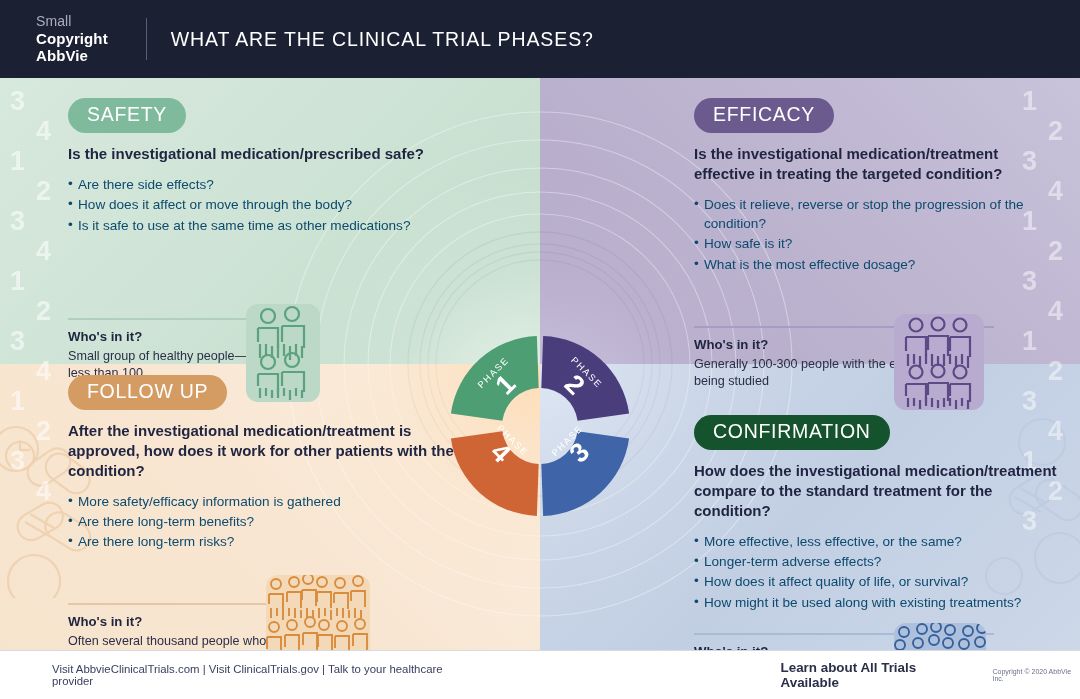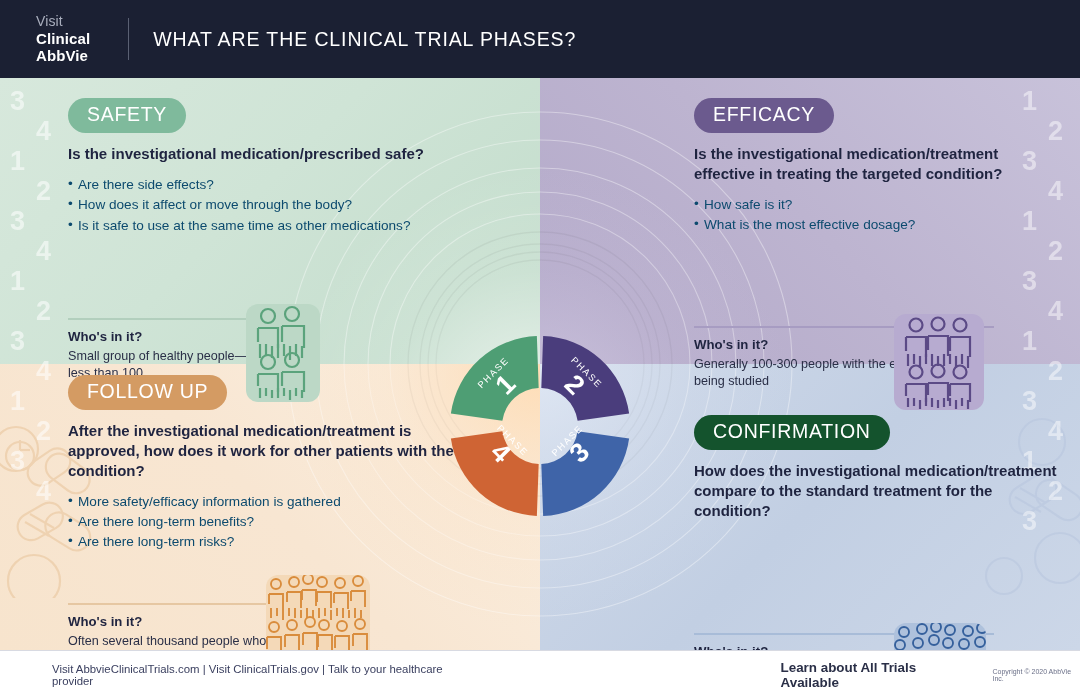--- a/index.html
+++ b/index.html
@@ -130,22 +130,22 @@
   #footer-links { font-size: 11.4px; color: #3b4060; margin-left: 52px; }
   #footer-copy  { font-size: 7px; color: #6b7088; margin-left: 24px; }
 </style>
 </head>
 <body>
 
 <div id="page">
 
   <div id="header">
     <div class="logo">
-      <div class="logo-abbvie">Visit</div>
-      <div class="logo-clinical">Clinical</div>
+      <div class="logo-abbvie">Small</div>
+      <div class="logo-clinical">Copyright</div>
       <div class="logo-trials">AbbVie</div>
     </div>
     <div class="hdr-divider"></div>
     <div id="hdr-title">WHAT ARE THE CLINICAL TRIAL PHASES?</div>
   </div>
 
   <div id="grid">
     <div class="quad" id="quad-safety"></div>
     <div class="quad" id="quad-efficacy"></div>
     <div class="quad" id="quad-followup"></div>
@@ -321,20 +321,21 @@
           <path d="M36 68 h22 v20 M36 68 v14"></path>
           <path d="M14 84 v10 M20 84 v8 M26 86 v8 M32 84 v10 M38 84 v8 M44 86 v10 M50 84 v8 M56 86 v8"></path>
         </g>
       </svg>
     </div>
 
     <div class="qc" id="c-efficacy">
       <div class="badge b-efficacy">EFFICACY</div>
       <div class="q-head">Is the investigational medication/treatment effective in treating the targeted condition?</div>
       <ul class="bullets" id="bul-efficacy">
+          <li>Does it relieve, reverse or stop the progression of the condition?</li>
           <li>How safe is it?</li>
           <li>What is the most effective dosage?</li>
         </ul>
     </div>
     <div class="who" id="who-efficacy">
       <div class="who-rule" style="background:#a79cc2;"></div>
       <div class="who-title">Who's in it?</div>
       <div class="who-text">Generally 100-300 people with the exact condition being studied</div>
       <svg class="who-art" style="left:200px; top:-12px; width:90px; height:96px; background:#b7abd0;" viewBox="0 0 90 96">
         <g stroke="#5b4a86" stroke-width="2.2" fill="none">
@@ -397,20 +398,26 @@
           <path d="M69 61 h14 v18 M69 61 v12"></path>
             <path d="M87 59 h14 v18 M87 59 v12"></path>
           <path d="M3 78 v12 M9 78 v10 M15 80 v12 M21 78 v10 M27 78 v12 M33 80 v10 M39 78 v12 M45 80 v10 M51 78 v12 M57 78 v10 M63 80 v12 M69 78 v10 M75 78 v12 M81 80 v10 M87 78 v12 M93 80 v10"></path>
         </g>
       </svg>
     </div>
 
     <div class="qc" id="c-confirmation">
       <div class="badge b-confirmation">CONFIRMATION</div>
       <div class="q-head">How does the investigational medication/treatment compare to the standard treatment for the condition?</div>
+      <ul class="bullets" id="bul-confirmation">
+          <li>More effective, less effective, or the same?</li>
+          <li>Longer-term adverse effects?</li>
+          <li>How does it affect quality of life, or survival?</li>
+          <li>How might it be used along with existing treatments?</li>
+        </ul>
     </div>
     <div class="who" id="who-confirm">
       <div class="who-rule" style="background:#a8bcd8;"></div>
       <div class="who-title">Who's in it?</div>
       <div class="who-text">Often 300-3,000 people with the exact condition being studied</div>
       <svg class="who-art" style="left:200px; top:-10px; width:92px; height:76px; background:#aec1dc;" viewBox="0 0 92 76">
         <g stroke="#35609c" stroke-width="1.9" fill="none">
           <circle cx="10" cy="9" r="5"></circle>
             <circle cx="28" cy="6" r="5"></circle>
             <circle cx="42" cy="4" r="5"></circle>

